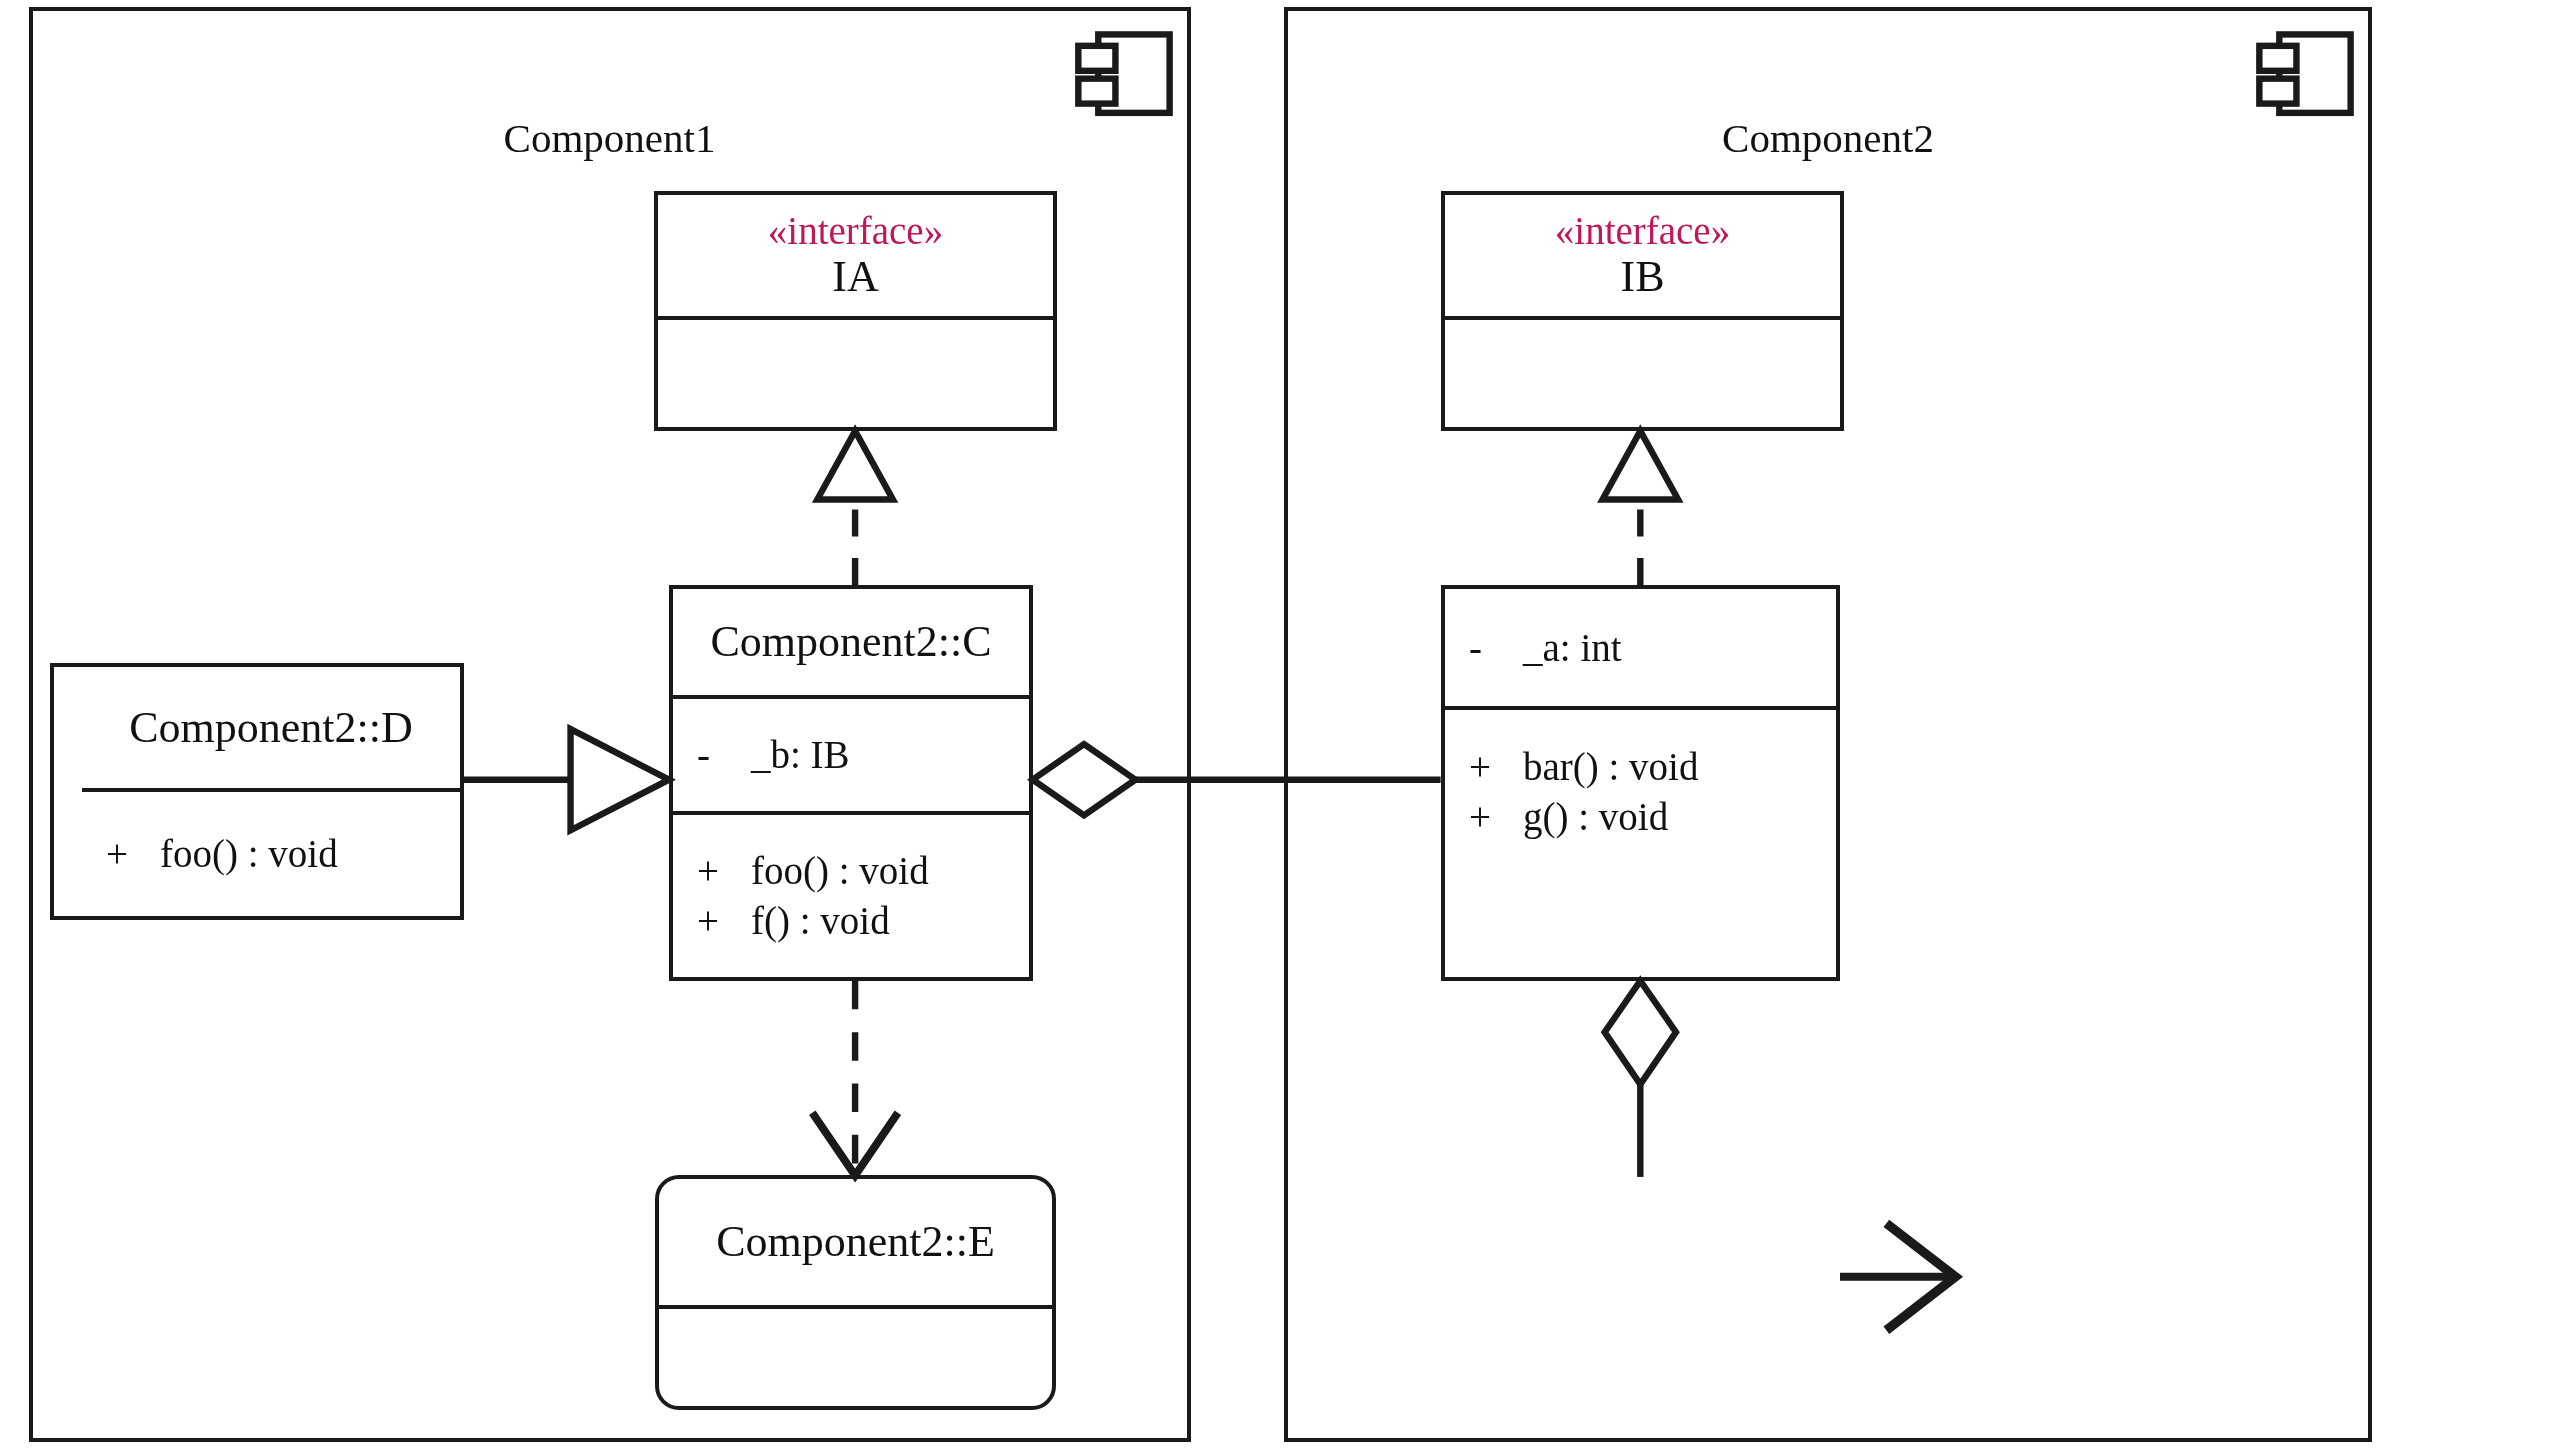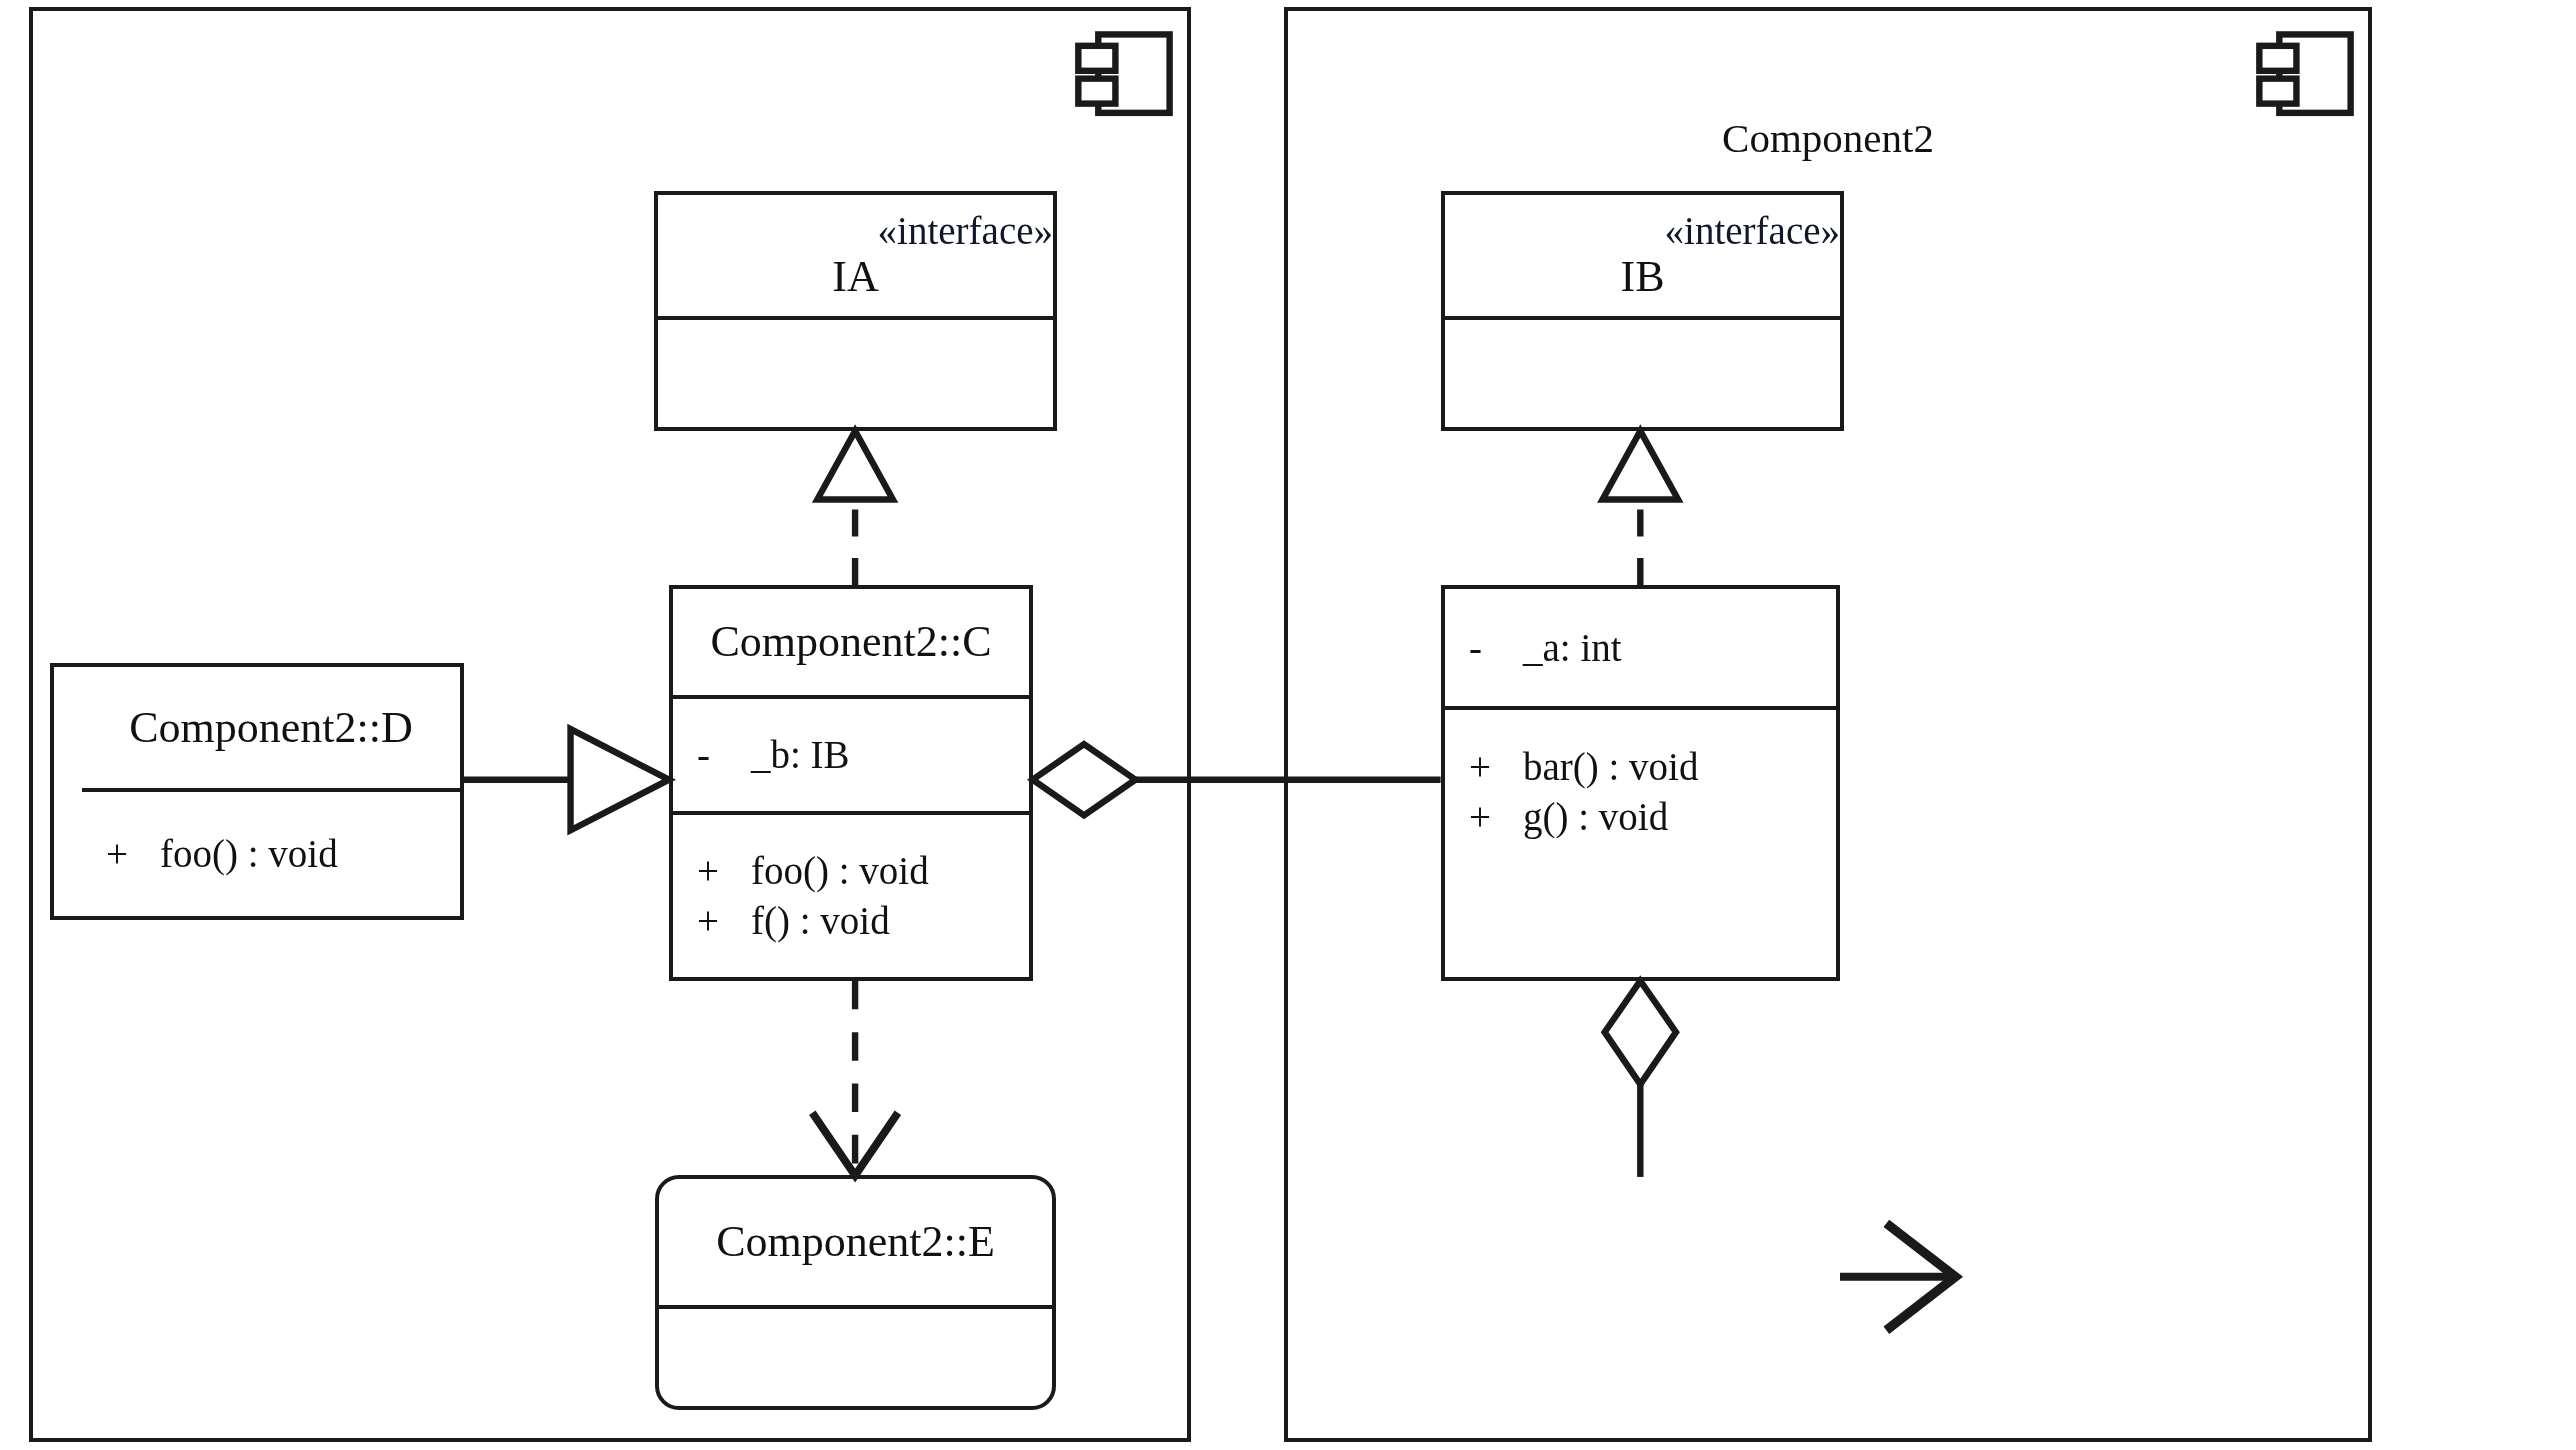--- a/index.html
+++ b/index.html
@@ -58,23 +58,23 @@
     border-top: 4.3px solid #1a1a1a;
   }
   .cls-name {
     text-align: center;
     font-size: 44px;
     color: #111111;
     line-height: 1.08;
     white-space: nowrap;
   }
   .stereotype {
-    text-align: right;
+    text-align: center;
     font-size: 39px;
-    color: #0f172a;
+    color: #be185d;
     line-height: 1.1;
     white-space: nowrap;
   }
   .member {
     font-size: 39px;
     color: #111111;
     line-height: 1.28;
     white-space: nowrap;
     padding-left: 24px;
     display: flex;
@@ -91,20 +91,21 @@
   .empty-compartment { }
 </style>
 </head>
 <body>
 
 <div id="canvas">
 
   <div class="package" style="left:28.5px; top:7.1px; width:1162px; height:1435px;"></div>
   <div class="package" style="left:1284px; top:7.1px; width:1088px; height:1435px;"></div>
 
+  <div class="package-title" style="left:28.5px; top:118px; width:1162px;">Component1</div>
   <div class="package-title" style="left:1284px; top:118px; width:1088px;">Component2</div>
 
   <div class="clsbox" style="left:654px; top:191px; width:403px; height:240px;">
     <div class="compartment" style="height:123px;">
       <div class="stereotype">«interface»</div>
       <div class="cls-name">IA</div>
     </div>
     <div class="compartment empty-compartment" style="height:113px;"></div>
   </div>
 

